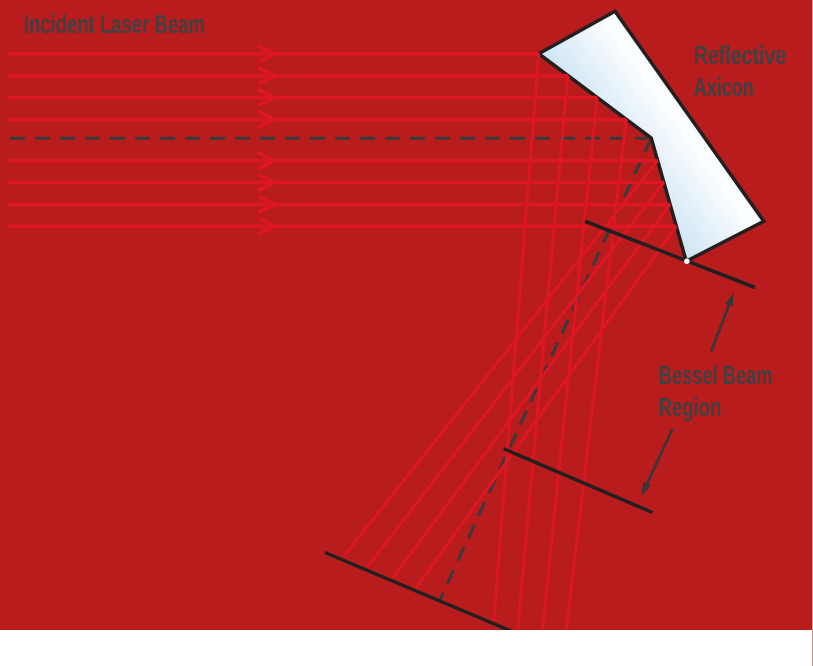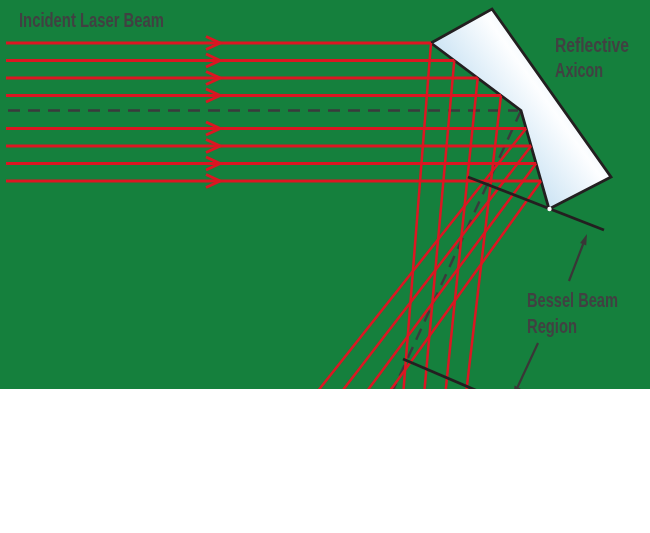--- a/index.html
+++ b/index.html
@@ -1,16 +1,16 @@
 <!DOCTYPE html>
 <html><head>
 <meta charset="utf-8">
 <style>
   html,body{margin:0;padding:0;background:#ffffff;}
-  .stage{position:relative;width:650px;height:389px;background:#15803d;overflow:hidden;}
+  .stage{position:relative;width:650px;height:504px;background:#b91c1c;overflow:hidden;}
   svg{display:block;}
   .lbl{font-family:"Liberation Sans","DejaVu Sans",sans-serif;font-weight:bold;}
 </style>
 </head>
 <body>
 
 <div class="stage">
 <svg width="650" height="533" viewBox="0 0 650 533">
 
   <defs>

